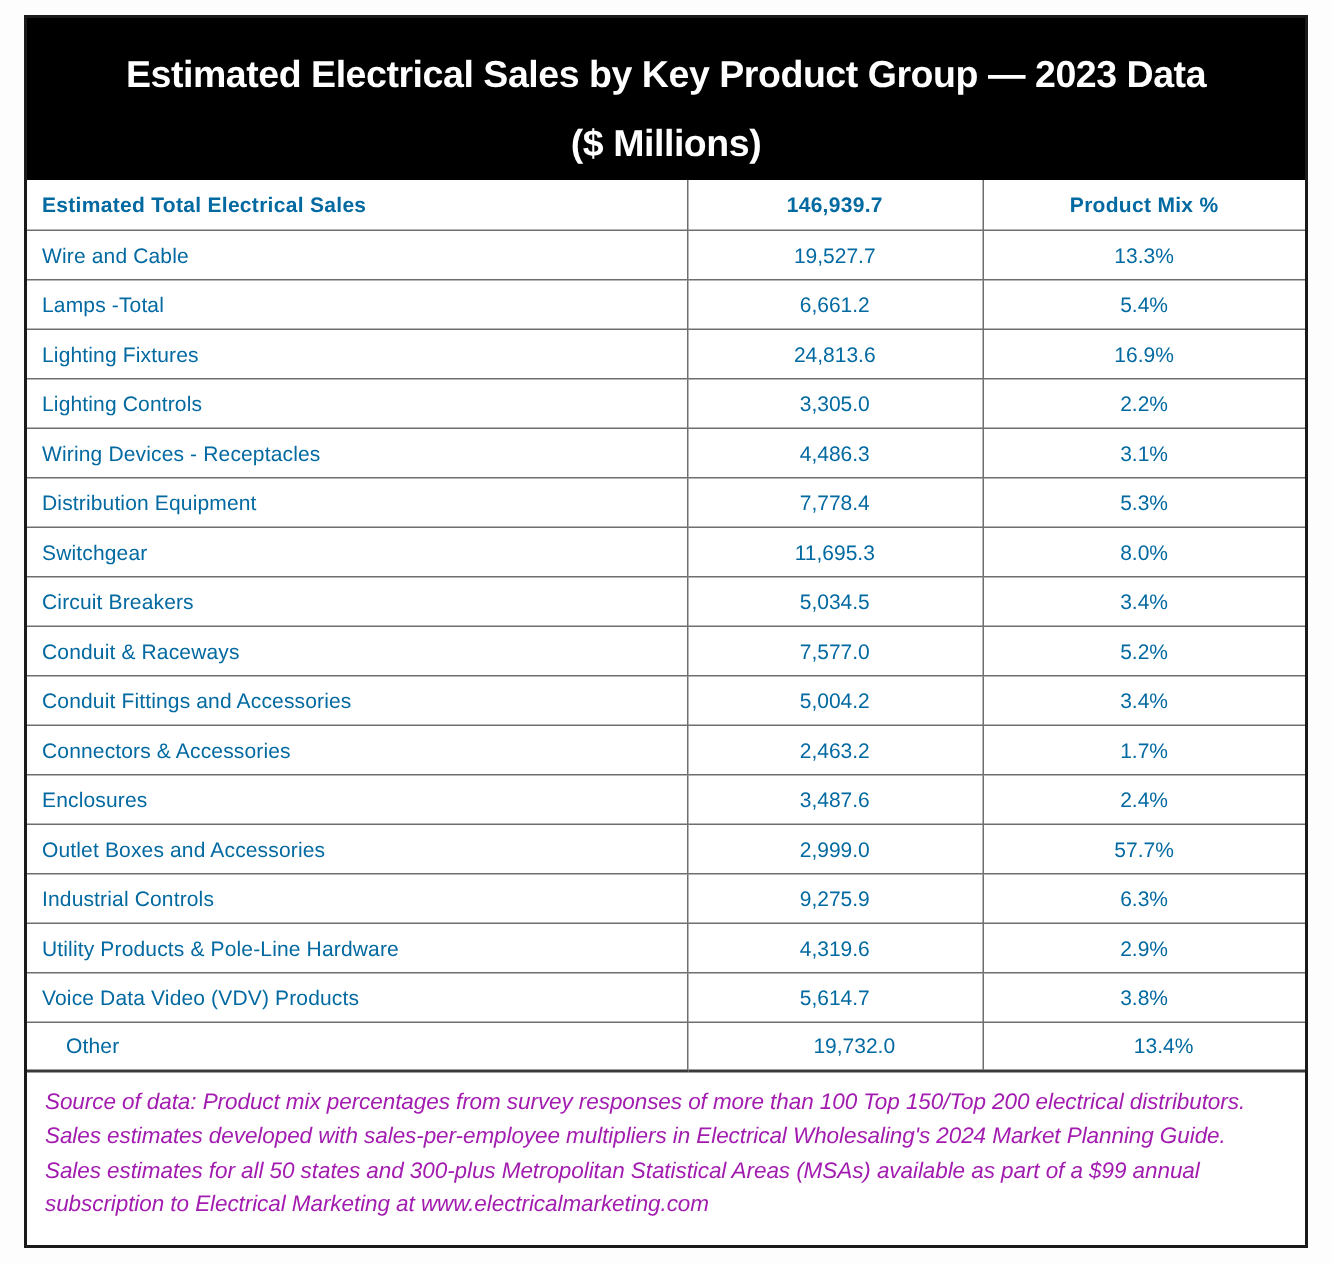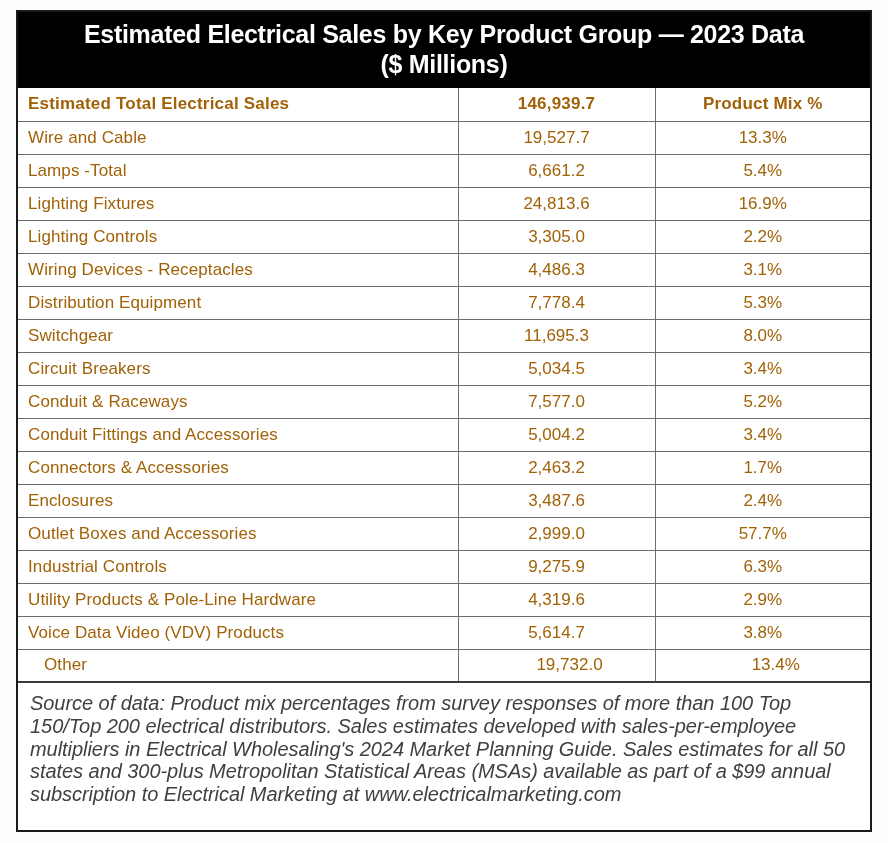--- a/index.html
+++ b/index.html
@@ -45,20 +45,21 @@
     box-sizing: border-box;
     flex: 0 0 auto;
   }
   .title-line {
     font-family: "Liberation Sans", sans-serif;
     font-weight: bold;
     font-size: 25px;
     line-height: 30px;
     letter-spacing: -0.3px;
     white-space: nowrap;
+    margin-top: 16px;
   }
   .title-line-2 {
     white-space: nowrap;
   }
 
   
   table.data {
     width: 100%;
     border-collapse: collapse;
     table-layout: fixed;
@@ -68,22 +69,22 @@
   table.data col.c-value { width: 197px; }
   table.data col.c-pct   { width: 215px; }
 
   table.data th,
   table.data td {
     border-bottom: 1px solid #6e6e6e;
     border-right: 1px solid #6e6e6e;
     height: 33px;
     padding: 0 0 0 0;
     box-sizing: border-box;
-    font-size: 17px;
-    color: #a16207;
+    font-size: 14px;
+    color: #0369a1;
     vertical-align: middle;
   }
   table.data th:last-child,
   table.data td:last-child {
     border-right: none;
   }
 
   .head-row th {
     font-weight: bold;
     font-size: 16px;
@@ -106,23 +107,23 @@
     border-bottom: 2px solid #3a3a3a;
     padding-left: 26px;
   }
 
   
   .footnote {
     flex: 1 1 auto;
     padding: 9px 14px 6px 12px;
     box-sizing: border-box;
     font-style: italic;
-    font-size: 20px;
+    font-size: 15px;
     line-height: 22.8px;
-    color: #404040;
+    color: #a21caf;
     font-family: "Liberation Sans", sans-serif;
   }
   .footnote .fn-text {
     display: block;
     text-align: left;
     letter-spacing: -0.05px;
   }
 </style>
 </head>
 <body>

